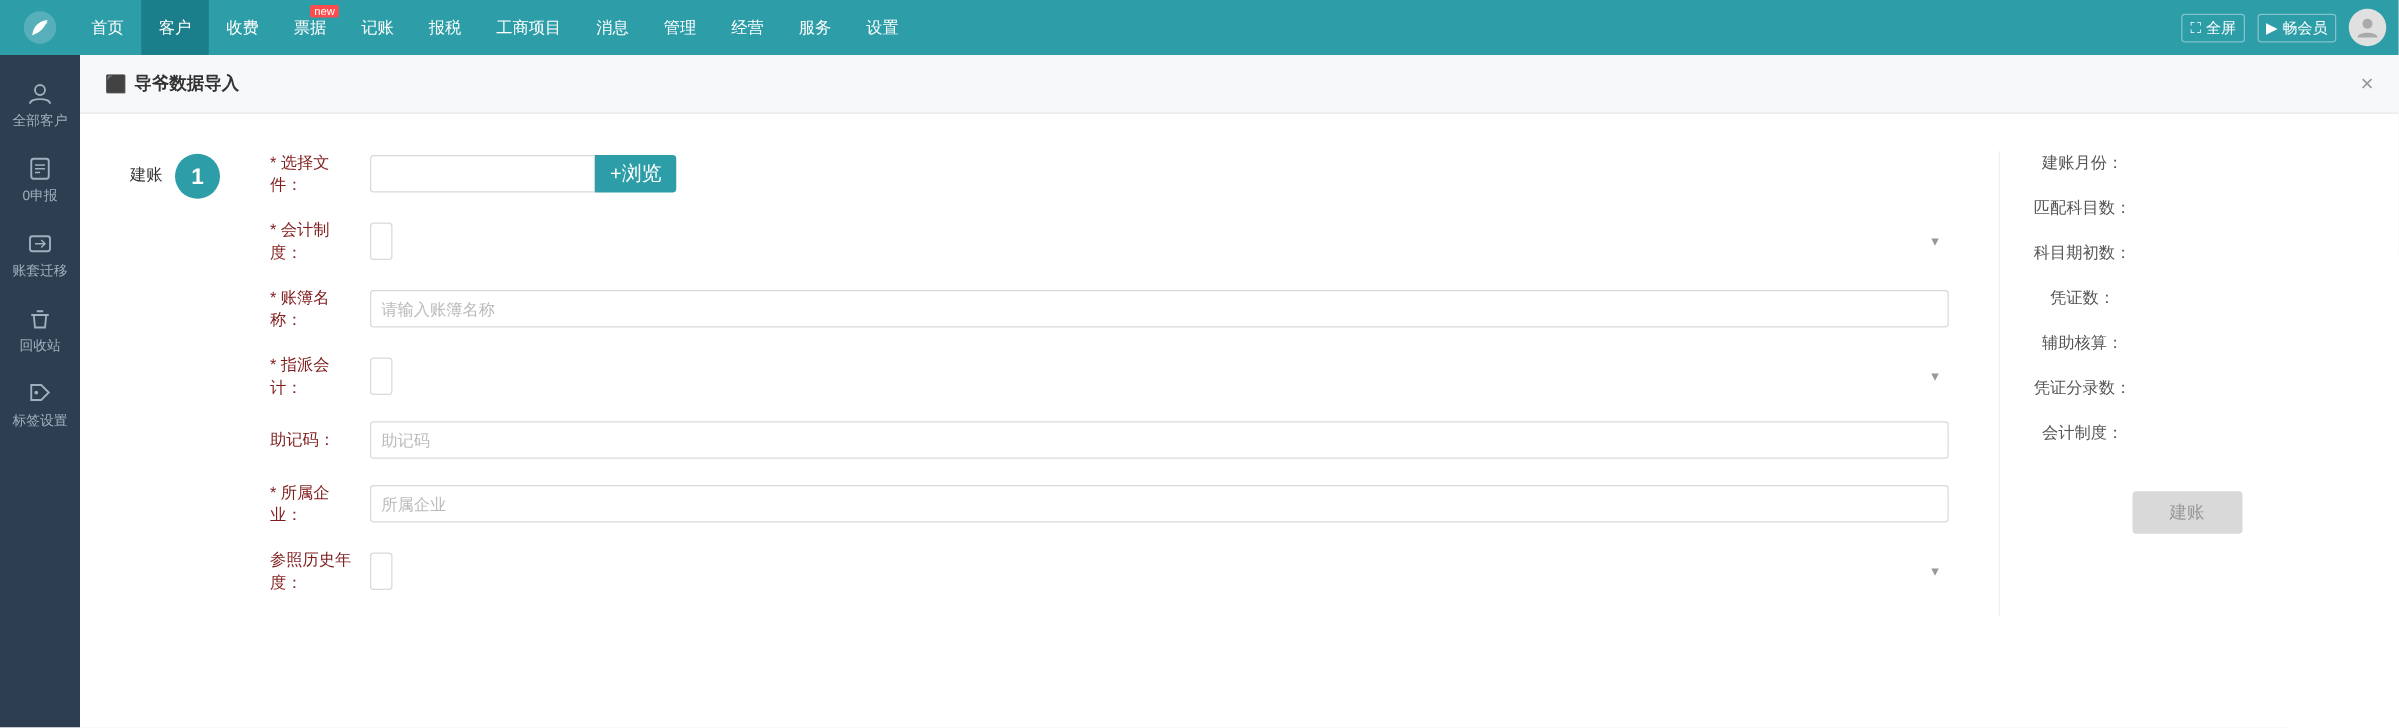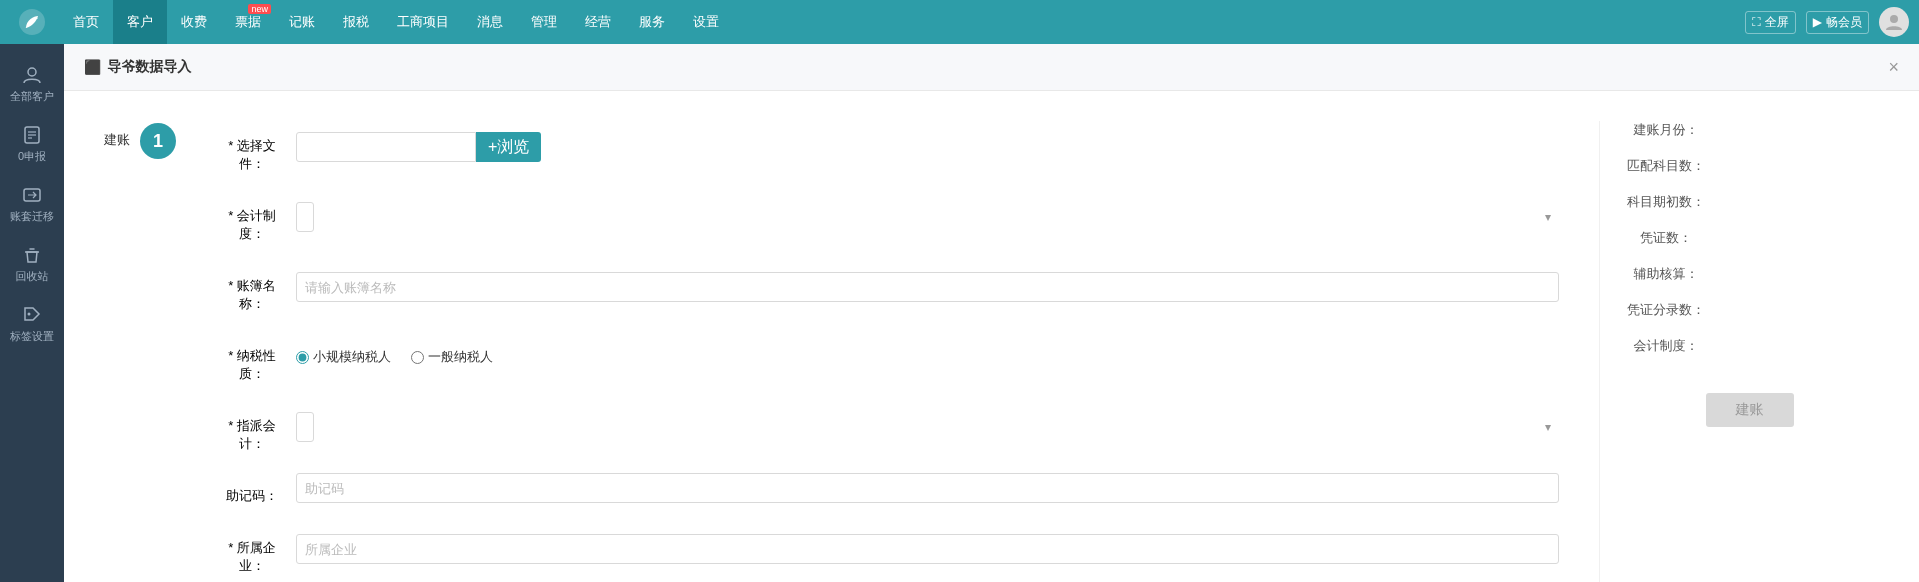--- a/index.html
+++ b/index.html
@@ -187,26 +187,25 @@
       flex: 1;
       min-width: 400px;
     }
     .form-row {
       display: flex;
       align-items: center;
       margin-bottom: 18px;
     }
     .form-label {
       width: 80px;
-      text-align: center;
-      color: #000000;
+      text-align: left;
+      color: #7f1d1d;
       font-size: 13px;
       flex-shrink: 0;
       padding-right: 8px;
-      margin-top: 16px;
     }
     .form-control {
       flex: 1;
       height: 30px;
       border: 1px solid #d9d9d9;
       border-radius: 3px;
       padding: 0 8px;
       font-size: 13px;
       color: #7f1d1d;
       outline: none;
@@ -462,33 +461,20 @@
                 <option value=""></option>
               </select>
             </div>
           </div>
 
           <div class="form-row">
             <span class="form-label">* 账簿名称：</span>
             <input type="text" class="form-control" placeholder="请输入账簿名称" style="">
           </div>
 
-          <div class="form-row">
-            <span class="form-label">* 纳税性质：</span>
-            <div class="radio-group">
-              <label class="radio-item">
-                <input type="radio" name="tax_type" value="small" checked="" style="">
-                <span>小规模纳税人</span>
-              </label>
-              <label class="radio-item">
-                <input type="radio" name="tax_type" value="general" style="">
-                <span>一般纳税人</span>
-              </label>
-            </div>
-          </div>
 
           <div class="form-row">
             <span class="form-label">* 指派会计：</span>
             <div class="select-wrapper">
               <select class="select-control">
                 <option value=""></option>
               </select>
             </div>
           </div>
 

